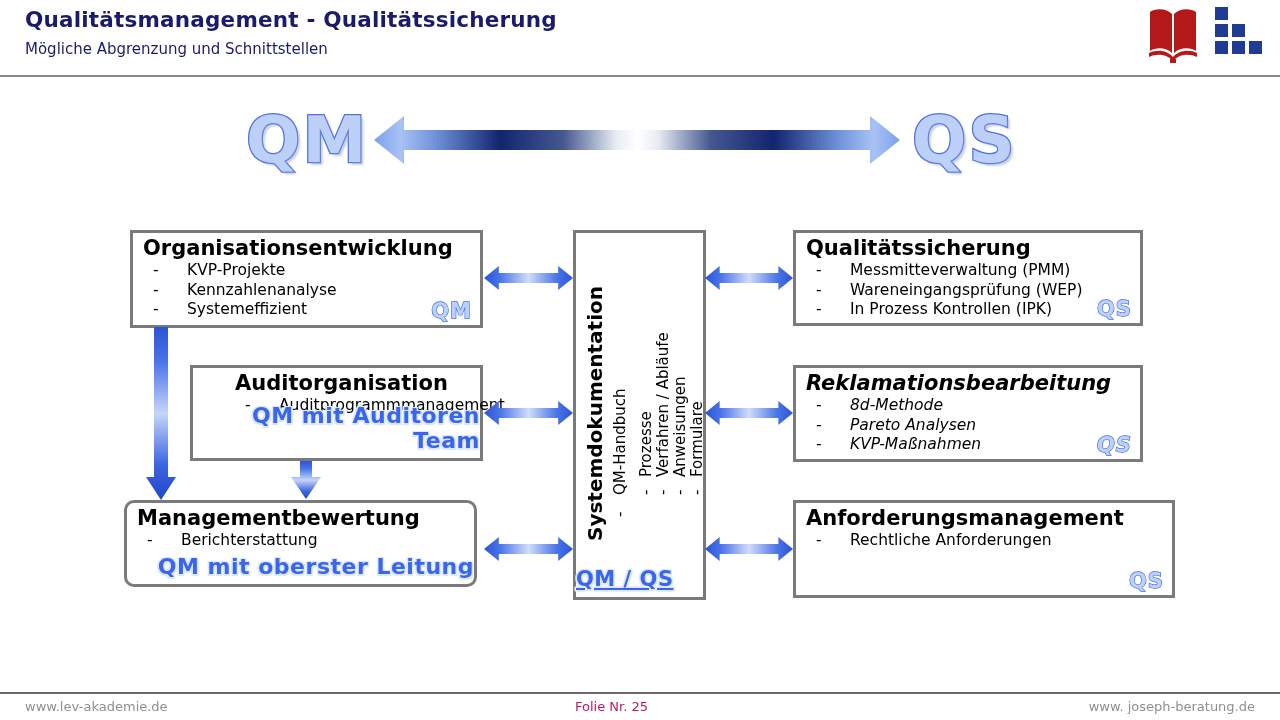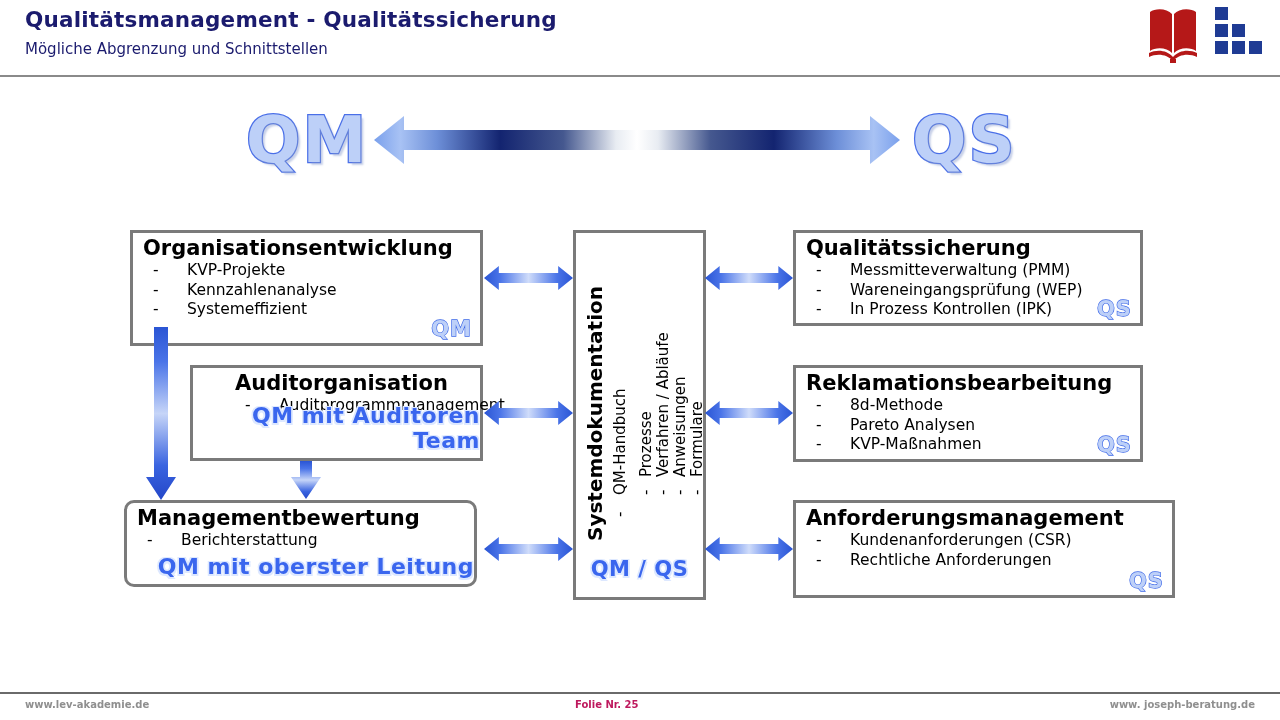--- a/index.html
+++ b/index.html
@@ -38,27 +38,27 @@
   .tag { position:absolute; right:8px; bottom:2px; }
   .phrase-center { position:absolute; left:0; right:0; bottom:5px; text-align:right; font-size:22px; }
 
   
   .vtext { position:absolute; white-space:nowrap; transform:rotate(-90deg); transform-origin:0 0; line-height:1.15; }
   .vtitle { font-size:20px; font-weight:bold; }
   .vitem  { font-size:15px; }
   .vitem::before { content:"-"; display:inline-block; width:22px; }
   .vsub   { font-size:15px; }
   .vsub::before { content:"-"; display:inline-block; width:18px; }
-  .center-tag { position:absolute; left:0; right:0; bottom:16px; text-align:center; font-size:21px; }
+  .center-tag { position:absolute; left:0; right:0; bottom:6px; font-size:21px;text-decoration:underline; }
 
   .harrow, .varrow { position:absolute; }
 
   
   .rule-bottom { position:absolute; left:0; top:692px; width:1280px; height:1.5px; background:#6a6a6a; }
-  .foot { position:absolute; top:699px; font-size:10px; color:#8f8f8f;font-weight:bold; }
+  .foot { position:absolute; top:699px; font-size:13px; color:#8f8f8f; }
   .foot-center { color:#be185d; }
 </style>
 </head>
 <body>
 
 <div class="slide">
 
   <svg width="0" height="0" style="position:absolute" aria-hidden="true">
     <defs>
       <linearGradient id="gradH" x1="0" y1="0" x2="1" y2="0">
@@ -113,21 +113,21 @@
       <rect x="34" y="34" width="13" height="13"></rect>
     </g>
   </svg>
 
   <div class="wordart-big" style="left:246px; top:108px;">QM</div>
   <svg class="banner-arrow" width="526" height="52" viewBox="0 0 526 52" preserveAspectRatio="none">
     <polygon fill="url(#gradBanner)" points="0,26 30,2 30,16 496,16 496,2 526,26 496,50 496,36 30,36 30,50"></polygon>
   </svg>
   <div class="wordart-big" style="left:912px; top:108px;">QS</div>
 
-  <div class="box" style="left:130px; top:230px; width:353px; height:116px;">
+  <div class="box" style="left:130px; top:230px; width:353px; height:98px;">
     <div class="box-title">Organisationsentwicklung</div>
     <div class="bi"><span>KVP-Projekte</span></div>
     <div class="bi"><span>Kennzahlenanalyse</span></div>
     <div class="bi"><span>Systemeffizient</span></div>
     <div class="tag wordart-small">QM</div>
   </div>
 
   <div class="box" style="left:190px; top:365px; width:293px; height:96px;padding-left:32px;">
     <div class="box-title">Auditorganisation</div>
     <div class="bi"><span>Auditprogrammmanagement</span></div>
@@ -151,31 +151,30 @@
   </div>
 
   <div class="box" style="left:793px; top:230px; width:350px; height:96px;">
     <div class="box-title">Qualitätssicherung</div>
     <div class="bi"><span>Messmitteverwaltung (PMM)</span></div>
     <div class="bi"><span>Wareneingangsprüfung (WEP)</span></div>
     <div class="bi"><span>In Prozess Kontrollen (IPK)</span></div>
     <div class="tag wordart-small">QS</div>
   </div>
 
-  <div class="box" style="left:793px; top:365px; width:350px; height:97px;">
+  <div class="box" style="left:793px; top:365px; width:350px; height:97px;font-style:italic;">
     <div class="box-title">Reklamationsbearbeitung</div>
     <div class="bi"><span>8d-Methode</span></div>
     <div class="bi"><span>Pareto Analysen</span></div>
     <div class="bi"><span>KVP-Maßnahmen</span></div>
     <div class="tag wordart-small">QS</div>
   </div>
 
   <div class="box" style="left:793px; top:500px; width:382px; height:98px;">
     <div class="box-title">Anforderungsmanagement</div>
-    <div class="bi"><span>Kundenanforderungen (CSR)</span></div>
     <div class="bi"><span>Rechtliche Anforderungen</span></div>
     <div class="tag wordart-small">QS</div>
   </div>
 
   <svg class="harrow" style="left:484px; top:265px;" width="89" height="26" viewBox="0 0 90 26" preserveAspectRatio="none">
       <polygon fill="url(#gradH)" points="0,13 15,1 15,8 75,8 75,1 90,13 75,25 75,18 15,18 15,25"></polygon>
     </svg>
   <svg class="harrow" style="left:484px; top:400px;" width="89" height="26" viewBox="0 0 90 26" preserveAspectRatio="none">
       <polygon fill="url(#gradH)" points="0,13 15,1 15,8 75,8 75,1 90,13 75,25 75,18 15,18 15,25"></polygon>
     </svg>

